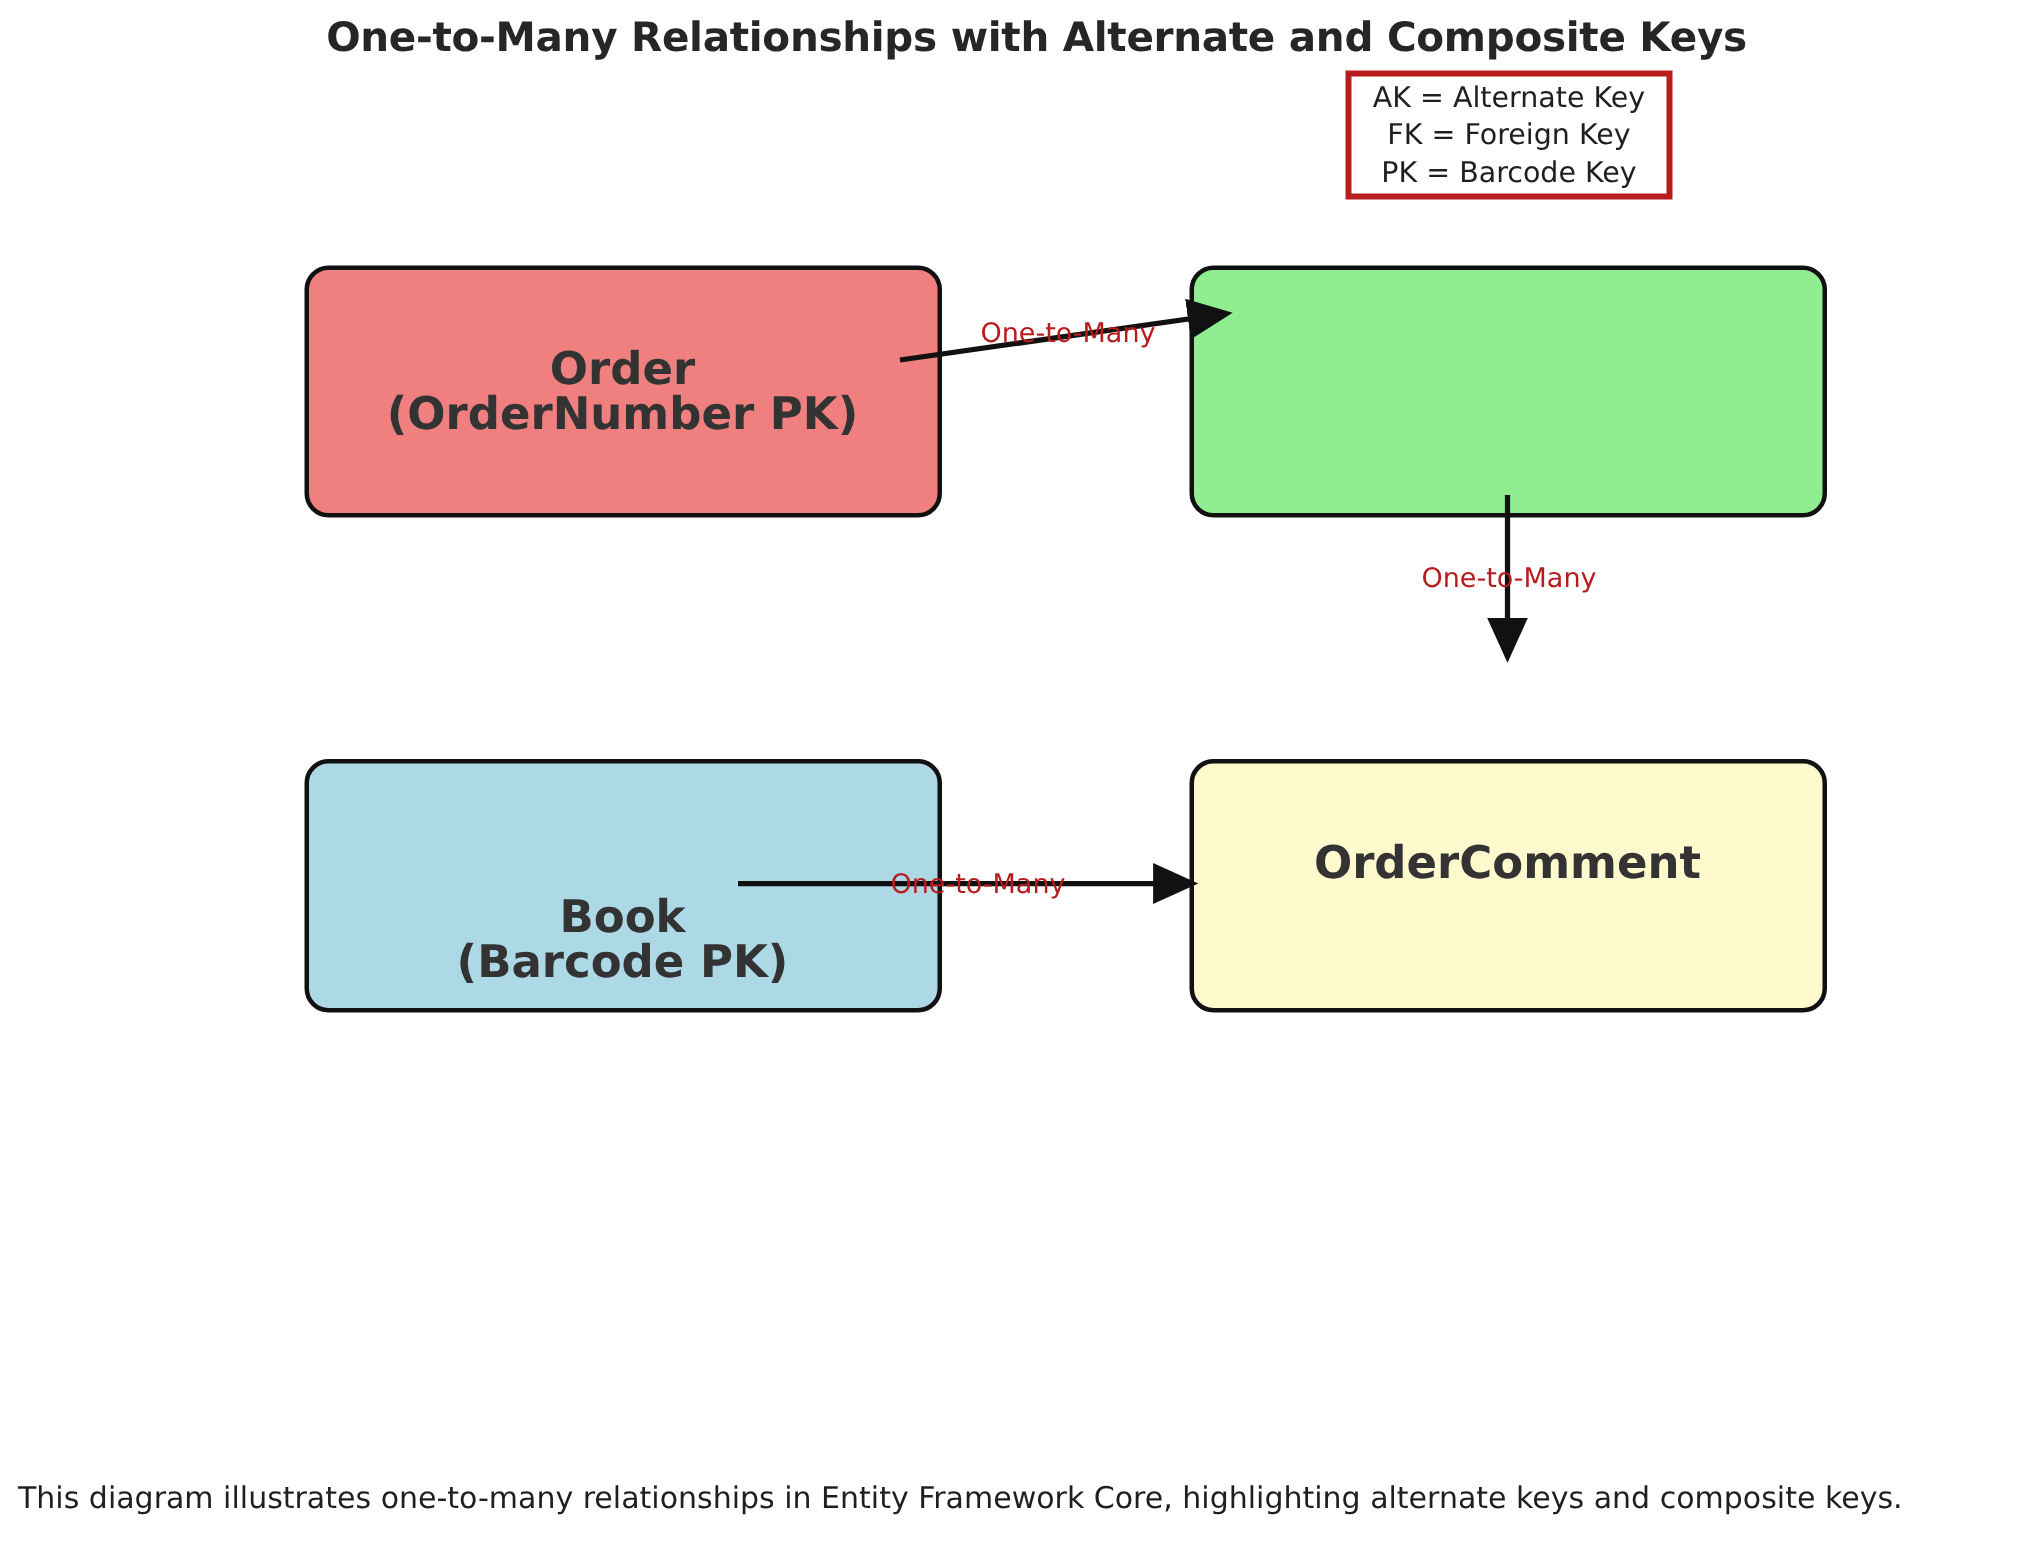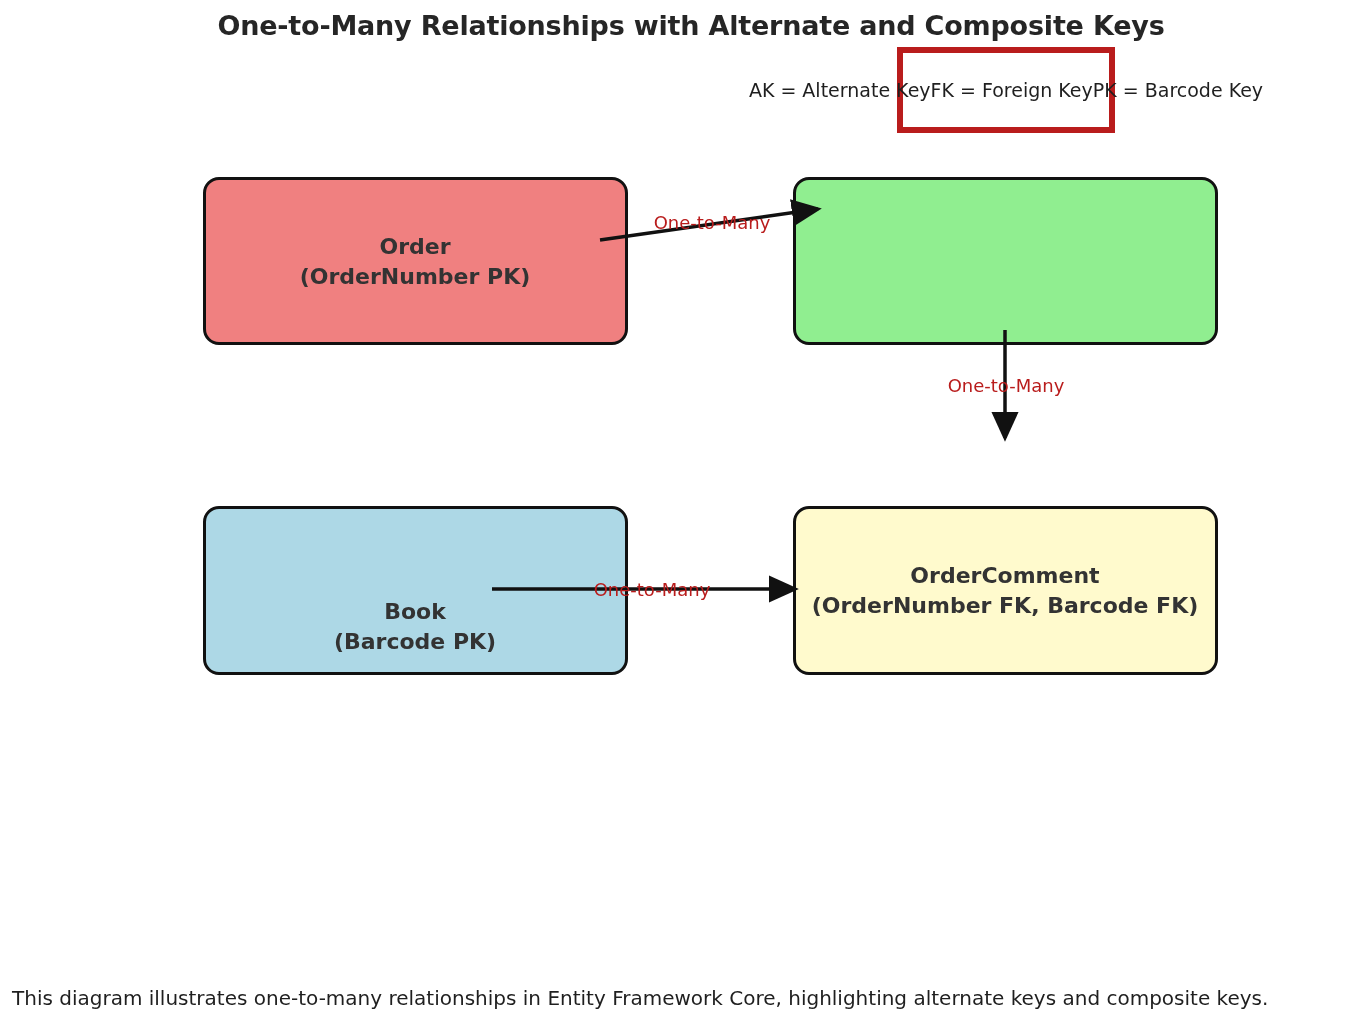--- a/index.html
+++ b/index.html
@@ -38,25 +38,25 @@
     white-space: nowrap;
   }
 
   
   #legend-box {
     position: absolute;
     left: 885px;
     top: 47px;
     width: 218px;
     height: 86px;
-    border: 6px solid #b91c1c;
+    border: 4px solid #b91c1c;
     background: #ffffff;
     box-sizing: border-box;
     display: flex;
-    flex-direction: row;
+    flex-direction: column;
     align-items: center;
     justify-content: center;
   }
   .legend-line {
     font-family: "DejaVu Sans", sans-serif;
     font-size: 19px;
     line-height: 25px;
     color: #1f1f1f;
     white-space: nowrap;
   }
@@ -72,21 +72,21 @@
     align-items: center;
     justify-content: center;
   }
   .entity-label {
     position: absolute;
     left: 50%;
     transform: translateX(-50%);
     text-align: center;
     font-family: "DejaVu Sans", sans-serif;
     font-weight: bold;
-    font-size: 22px;
+    font-size: 30px;
     line-height: 30px;
     color: #333333;
     white-space: nowrap;
     pointer-events: none;
   }
   .entity-name { display: block; }
   .entity-keys { display: block; }
 
   #box-order {
     left: 191px; top: 177px;
@@ -177,21 +177,20 @@
   <div class="entity-label" id="label-order">
     <span class="entity-name">Order</span>
     <span class="entity-keys">(OrderNumber PK)</span>
   </div>
   <div class="entity-label" id="label-book">
     <span class="entity-name">Book</span>
     <span class="entity-keys">(Barcode PK)</span>
   </div>
   <div class="entity-label" id="label-ordercomment">
     <span class="entity-name">OrderComment</span>
-    <span class="entity-keys">(OrderNumber FK, Barcode FK)</span>
   </div>
 
   <div class="edge-label" id="edge-label-order-orderbasket">One-to-Many</div>
   <div class="edge-label" id="edge-label-orderbasket-ordercomment">One-to-Many</div>
   <div class="edge-label" id="edge-label-book-ordercomment">One-to-Many</div>
 
   <div id="footer-caption">This diagram illustrates one-to-many relationships in Entity Framework Core, highlighting alternate keys and composite keys.</div>
 
 </div>
 

